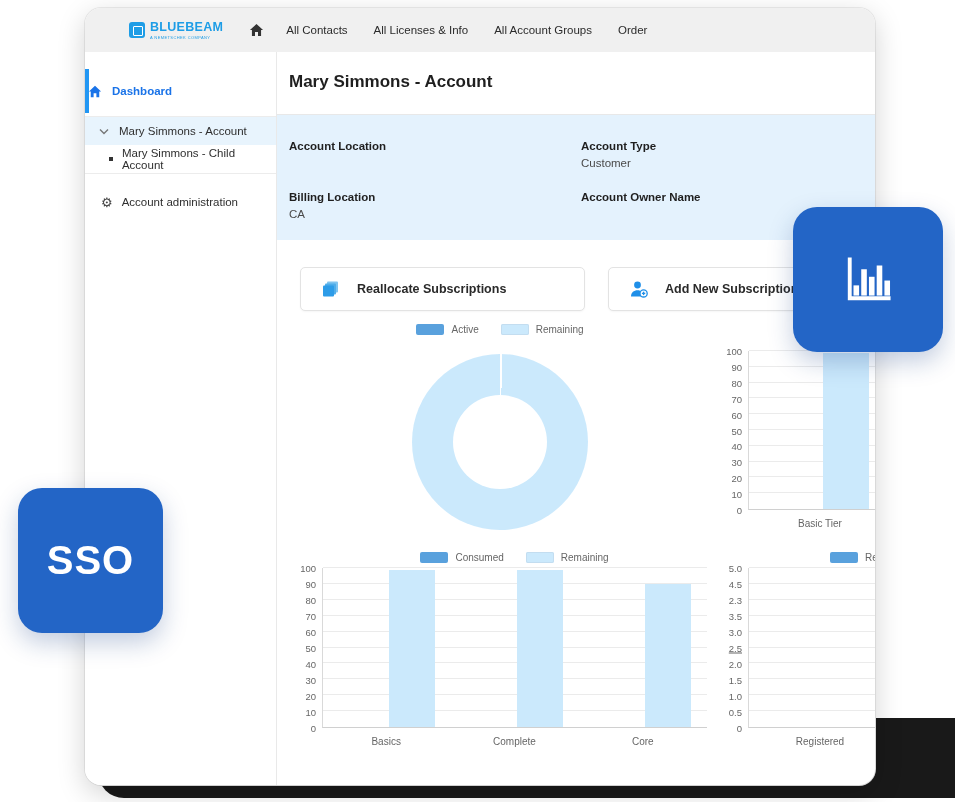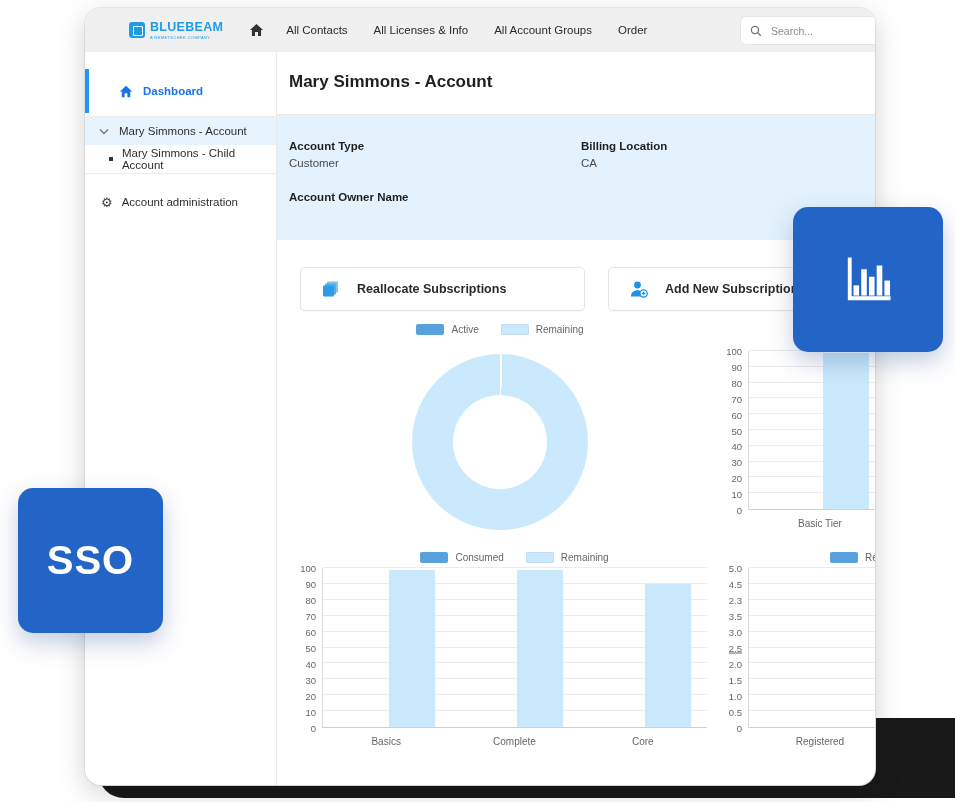--- a/index.html
+++ b/index.html
@@ -33,21 +33,21 @@
     border-radius:6px; display:flex; align-items:center; padding:0 10px; gap:9px;
     box-shadow:0 0 0 1px #e6e6e6 inset; }
   .searchbox input { border:none; outline:none; font-size:10.5px; color:#444; width:100px;
     font-family:"Liberation Sans", sans-serif; background:transparent; }
   .searchbox input::placeholder { color:#8a8a8a; }
 
   
   .sidebar { position:absolute; left:0; top:44px; width:192px; height:733px; background:#fff;
     border-right:1px solid #e9e9e9; }
   .side-dashboard { position:relative; margin-top:14px; height:50px; display:flex;
-    align-items:center; padding-left:34px; gap:10px; cursor:pointer; }
+    align-items:center; padding-left:3px; gap:10px; cursor:pointer; }
   .side-active-bar { position:absolute; left:0; top:3px; width:4px; height:44px; background:#2196f3; }
   .side-dashboard .lbl { color:#1a73e8; font-size:11.5px; font-weight:bold; }
   .side-divider { height:1px; background:#ececec; }
   .side-account { height:28px; background:#e8f4fd; display:flex; align-items:center;
     padding-left:14px; gap:10px; cursor:pointer; }
   .side-account .lbl, .side-child .lbl, .side-admin .lbl { font-size:11.5px; color:#2f2f2f; }
   .side-child { height:28px; display:flex; align-items:center; padding-left:24px; gap:9px; cursor:pointer; }
   .bullet { width:4px; height:4px; background:#333; }
   .side-admin { margin-top:13px; height:30px; display:flex; align-items:center;
     padding-left:16px; gap:9px; cursor:pointer; }
@@ -108,21 +108,21 @@
   .chart-subs .plot { width:385px; }
 
   
   .legend-reg { left:553px; top:498px; justify-content:flex-start; }
   .chart-reg { position:absolute; left:431px; top:516px; width:184px; }
   .chart-reg .crow { height:160px; }
   .chart-reg .plot { width:144px; }
   .chart-reg .xrow { width:144px; }
 
   
-  .badge { position:absolute; z-index:3; border-radius:15px; background:#2365c6;
+  .badge { position:absolute; z-index:3; border-radius:24px; background:#2365c6;
     display:flex; align-items:center; justify-content:center;
     box-shadow:0 10px 24px rgba(20,60,130,.25); }
   .badge-chart { left:793px; top:207px; width:150px; height:145px; }
   .badge-sso { left:18px; top:488px; width:145px; height:145px; }
   .sso-text { color:#fff; font-weight:bold; font-size:40px; letter-spacing:1px; }
 
   svg { display:block; }
 </style>
 </head>
 <body>
@@ -143,29 +143,20 @@
       <div class="nav-home">
         <svg width="15" height="14" viewBox="0 0 16 15">
             <path d="M8 1 L15 7.4 H12.9 V14 H9.6 V9.6 H6.4 V14 H3.1 V7.4 H1 Z" fill="#333"></path>
           </svg>
       </div>
       <div class="nav-items">
         <span class="nav-item">All Contacts</span>
         <span class="nav-item">All Licenses &amp; Info</span>
         <span class="nav-item">All Account Groups</span>
         <span class="nav-item">Order</span>
-      </div>
-      <div class="searchbox">
-        <span>
-          <svg width="12" height="12" viewBox="0 0 14 14">
-              <circle cx="5.8" cy="5.8" r="4.2" fill="none" stroke="#757575" stroke-width="1.5"></circle>
-              <line x1="9" y1="9" x2="12.6" y2="12.6" stroke="#757575" stroke-width="1.5"></line>
-            </svg>
-        </span>
-        <input type="text" placeholder="Search..." style="">
       </div>
     </div>
 
     <div class="sidebar">
       <div class="side-dashboard">
         <div class="side-active-bar"></div>
         <span>
           <svg width="14" height="13" viewBox="0 0 16 15">
               <path d="M8 1 L15 7.4 H12.9 V14 H9.6 V9.6 H6.4 V14 H3.1 V7.4 H1 Z" fill="#1a73e8"></path>
             </svg>
@@ -191,20 +182,24 @@
         <span class="lbl">Account administration</span>
       </div>
     </div>
 
     <div class="content">
       <div class="page-title">Mary Simmons - Account</div>
       <div class="title-divider"></div>
 
       <div class="info-panel">
         <div class="info-grid">
+          <div>
+            <div class="f-label">Account Location</div>
+            <div class="f-value"></div>
+          </div>
           <div>
             <div class="f-label">Account Type</div>
             <div class="f-value">Customer</div>
           </div>
           <div>
             <div class="f-label">Billing Location</div>
             <div class="f-value">CA</div>
           </div>
           <div>
             <div class="f-label">Account Owner Name</div>

